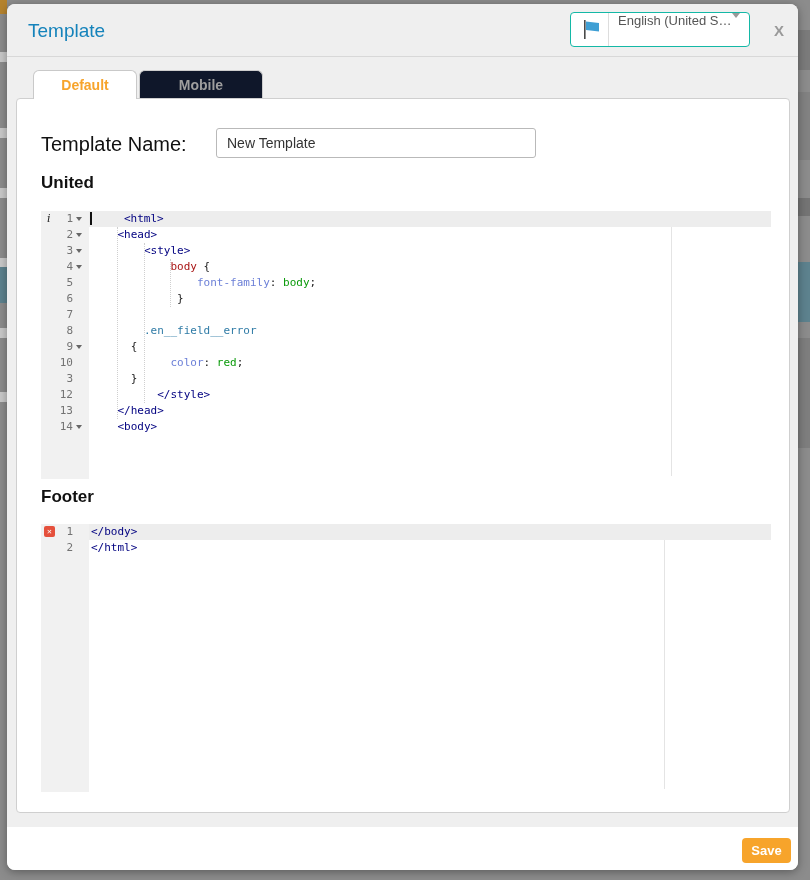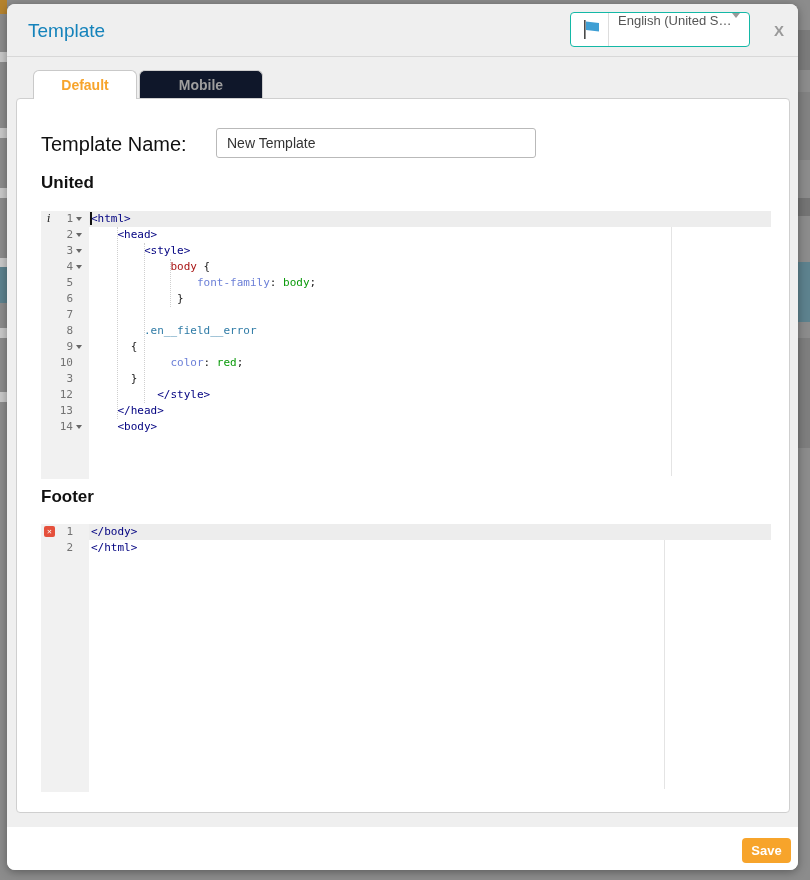--- a/index.html
+++ b/index.html
@@ -110,21 +110,21 @@
     </div>
 
     <div class="panel">
       <div class="tn-label">Template Name:</div>
       <input class="tn-input" type="text" value="New Template" style="">
 
       <div class="sec-h hh">United</div>
       <div class="editor ed-header">
           <div class="ruler" style="left: 630px;"></div>
           <div class="code">
-            <div class="code-line active"><span class="cursor"></span><span style="color: rgb(0, 0, 128);">&lt;html&gt;</span></div>
+            <div class="code-line active"><span class="cursor"></span><span style="color: rgb(0, 0, 128); margin-left: 33px;">&lt;html&gt;</span></div>
             <div class="code-line"><span style="color: rgb(26, 26, 26);">    </span><span style="color: rgb(0, 0, 128);">&lt;head&gt;</span></div>
             <div class="code-line"><span style="color: rgb(26, 26, 26);">        </span><span style="color: rgb(0, 0, 128);">&lt;style&gt;</span></div>
             <div class="code-line"><span style="color: rgb(26, 26, 26);">            </span><span style="color: rgb(168, 20, 20);">body</span><span style="color: rgb(26, 26, 26);"> {</span></div>
             <div class="code-line"><span style="color: rgb(26, 26, 26);">                </span><span style="color: rgb(107, 127, 215);">font-family</span><span style="color: rgb(26, 26, 26);">: </span><span style="color: rgb(10, 154, 10);">body</span><span style="color: rgb(26, 26, 26);">;</span></div>
             <div class="code-line"><span style="color: rgb(26, 26, 26);">             }</span></div>
             <div class="code-line"></div>
             <div class="code-line"><span style="color: rgb(26, 26, 26);">        </span><span style="color: rgb(47, 123, 166);">.en__field__error</span></div>
             <div class="code-line"><span style="color: rgb(26, 26, 26);">      {</span></div>
             <div class="code-line"><span style="color: rgb(26, 26, 26);">            </span><span style="color: rgb(107, 127, 215);">color</span><span style="color: rgb(26, 26, 26);">: </span><span style="color: rgb(10, 154, 10);">red</span><span style="color: rgb(26, 26, 26);">;</span></div>
             <div class="code-line"><span style="color: rgb(26, 26, 26);">      }</span></div>

